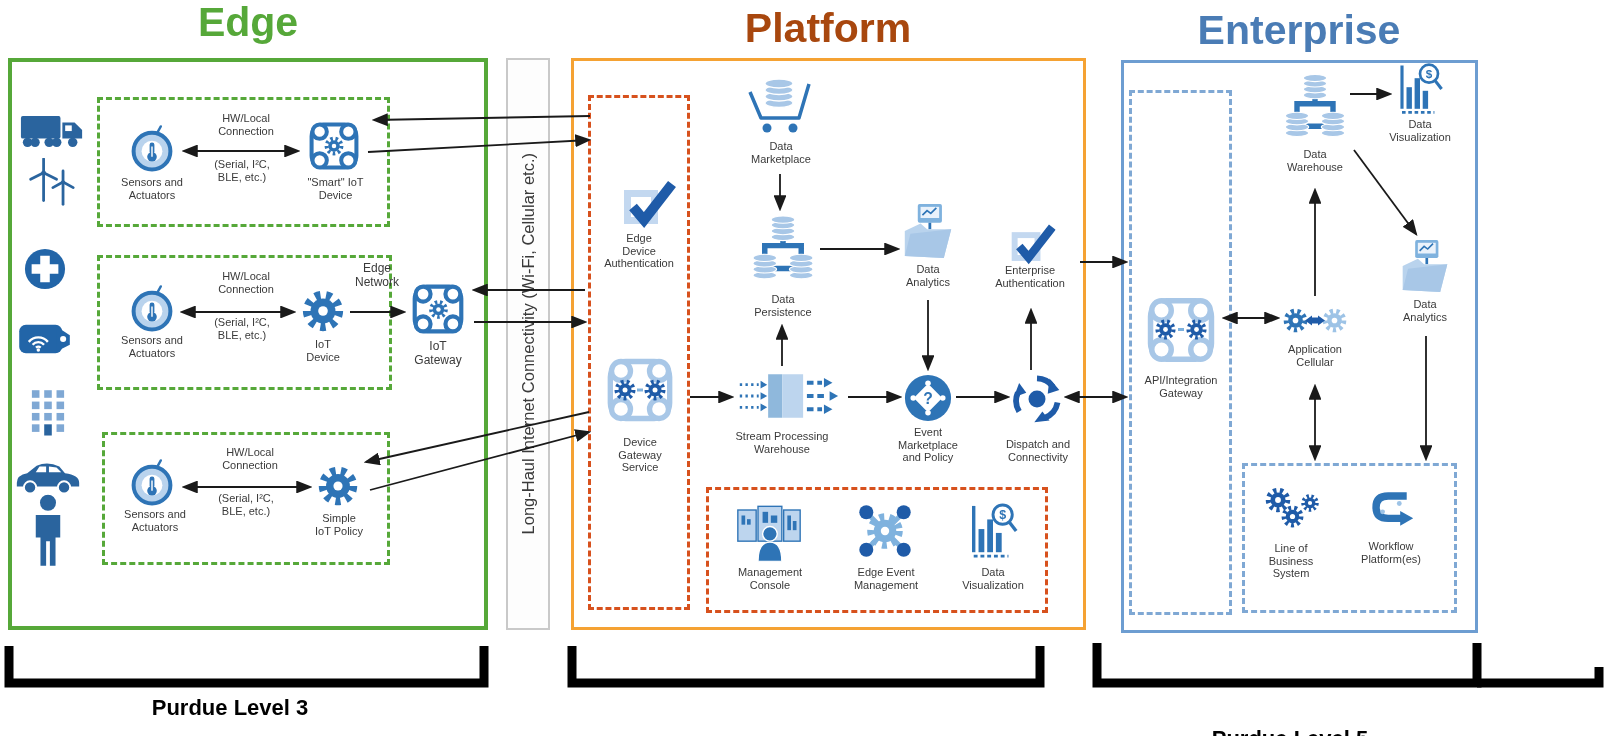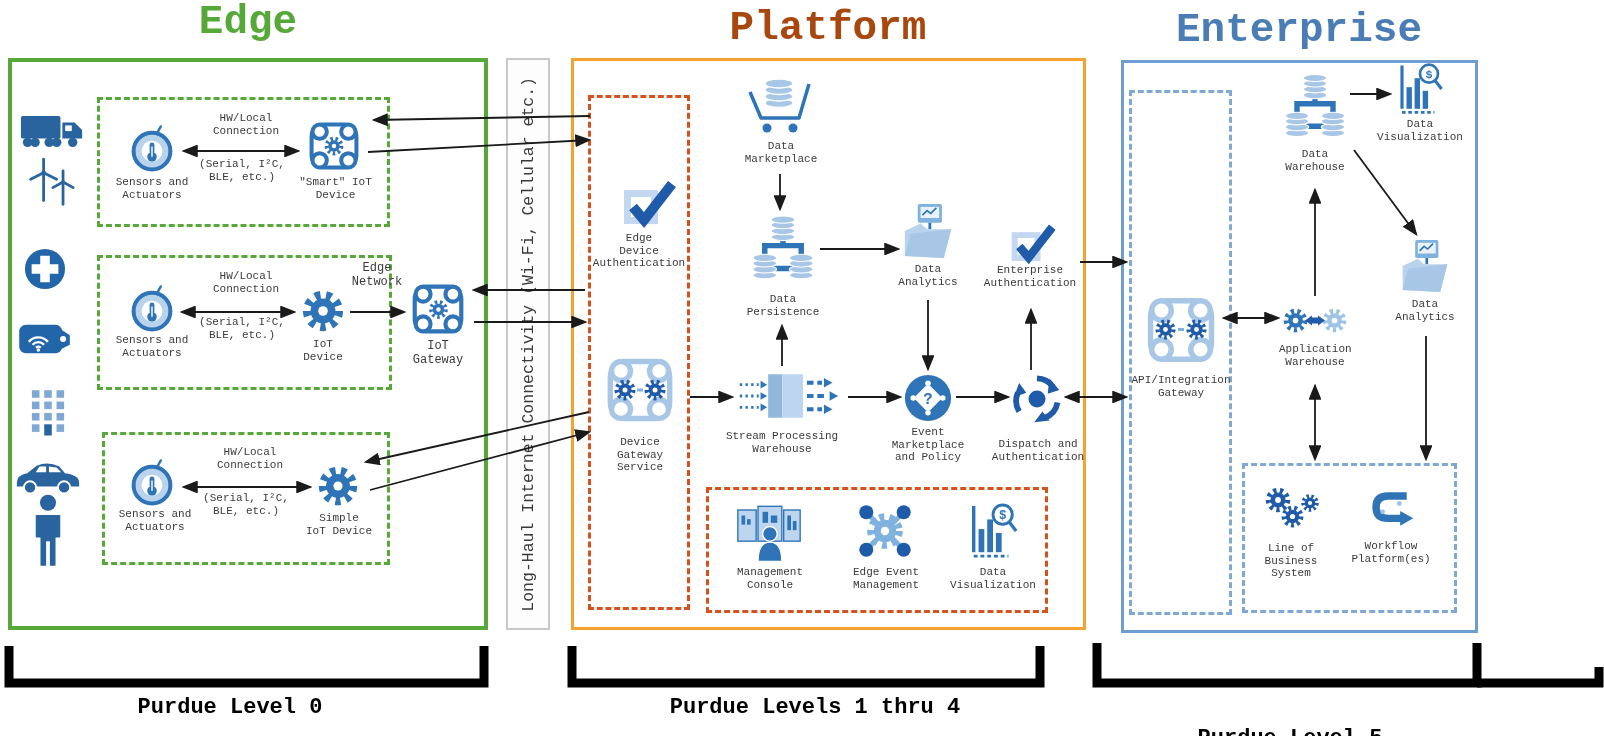--- a/index.html
+++ b/index.html
@@ -1,17 +1,17 @@
 <!DOCTYPE html>
 <html><head>
 <meta charset="utf-8">
 <style>
   html,body{margin:0;padding:0;background:#fff;}
   #stage{position:relative;width:1604px;height:736px;background:#ffffff;
-         font-family:Liberation Mono, monospace;overflow:hidden;}
+         font-family:Liberation Sans, sans-serif;overflow:hidden;}
   .box{position:absolute;box-sizing:border-box;}
   .lbl{position:absolute;white-space:pre-line;text-align:center;
        font-size:11px;line-height:1.14;color:#3a3a3a;}
   .sm{font-size:12px;}
   .title{position:absolute;text-align:center;font-weight:bold;font-size:41px;line-height:1;}
   .bracket-lbl{position:absolute;text-align:center;font-weight:bold;font-size:22px;color:#000;}
   .grayv{position:absolute;display:flex;align-items:center;justify-content:center;}
   .vtext{writing-mode:vertical-rl;transform:rotate(180deg);font-size:16.5px;color:#3a3a3a;}
   svg.icon{position:absolute;overflow:visible;}
   #arrows{position:absolute;left:0;top:0;pointer-events:none;z-index:9;}
@@ -329,21 +329,21 @@
   <div class="lbl" style="left:100px;top:508px;width:110px;">Sensors and
 Actuators</div>
   <div class="lbl" style="left:200px;top:446px;width:100px;">HW/Local
 Connection</div>
   <div class="lbl" style="left:196px;top:492px;width:100px;">(Serial, I²C,
 BLE, etc.)</div>
   <svg class="icon" style="left:316px;top:464px" width="44" height="44" viewBox="0 0 48 48">
       <use href="#sym-gear" width="48" height="48" style="color:#2E74B6"></use>
     </svg>
   <div class="lbl" style="left:295px;top:512px;width:88px;">Simple
-IoT Device</div>
+IoT Policy</div>
 
   <svg class="icon" style="left:620px;top:178px" width="56" height="52" viewBox="0 0 56 52">
       <use href="#sym-check" width="56" height="52"></use>
     </svg>
   <div class="lbl" style="left:589px;top:232px;width:100px;">Edge
 Device
 Authentication</div>
 
   <svg class="icon" style="left:602px;top:350px" width="76" height="80" viewBox="0 0 76 80">
     <use href="#sym-frame" width="76" height="72" y="4" style="color:#A8C7E7"></use>
@@ -389,21 +389,21 @@
       <use href="#sym-event" width="52" height="52"></use>
     </svg>
   <div class="lbl" style="left:890px;top:426px;width:76px;">Event
 Marketplace
 and Policy</div>
 
   <svg class="icon" style="left:1012px;top:374px" width="50" height="50" viewBox="0 0 56 56">
       <use href="#sym-dispatch" width="56" height="56"></use>
     </svg>
   <div class="lbl" style="left:988px;top:438px;width:100px;">Dispatch and
-Authentication</div>
+Connectivity</div>
 
   <svg class="icon" style="left:736px;top:502px" width="66" height="60" viewBox="0 0 72 64">
       <use href="#sym-console" width="72" height="64"></use>
     </svg>
   <div class="lbl" style="left:726px;top:566px;width:88px;">Management
 Console</div>
 
   <svg class="icon" style="left:856px;top:502px" width="58" height="58" viewBox="0 0 62 62">
       <use href="#sym-edm" width="62" height="62"></use>
     </svg>
@@ -444,21 +444,21 @@
 Gateway</div>
 
   <svg class="icon" style="left:1282px;top:300px" width="66" height="40" viewBox="0 0 66 40">
     <use href="#sym-gear" x="0" y="7" width="27" height="27" style="color:#2E74B6"></use>
     <use href="#sym-gear" x="39" y="7" width="27" height="27" style="color:#9DC3E6"></use>
     <path d="M28,20.5 H38" stroke="#1F5BA8" stroke-width="6"></path>
     <path d="M23,20.5 l7,-5 v10 Z" fill="#1F5BA8"></path>
     <path d="M43,20.5 l-7,-5 v10 Z" fill="#1F5BA8"></path>
   </svg>
   <div class="lbl" style="left:1279px;top:343px;width:72px;">Application
-Warehouse</div>
+Cellular</div>
 
   <svg class="icon" style="left:1262px;top:486px" width="58" height="52" viewBox="0 0 58 52">
     <use href="#sym-gear" x="2" y="0" width="28" height="28" style="color:#1F5BA8"></use>
     <use href="#sym-gear" x="18" y="18" width="25" height="25" style="color:#1F5BA8"></use>
     <use href="#sym-gear" x="38" y="7" width="20" height="20" style="color:#1F5BA8"></use>
   </svg>
   <div class="lbl" style="left:1260px;top:542px;width:62px;">Line of
 Business
 System</div>
 
@@ -508,17 +508,16 @@
     </g>
 
     <g stroke="#000" stroke-width="9" fill="none">
       <path d="M9,646 V683 H484 V646"></path>
       <path d="M572,646 V683 H1040 V646"></path>
       <path d="M1097,643 V683 H1477 V643"></path>
       <path d="M1477,683 H1599 V667"></path>
     </g>
   </svg>
 
-  <div class="bracket-lbl" style="left:80px;top:695px;width:300px;">Purdue Level 0</div>
-  <div class="bracket-lbl" style="left:640px;top:695px;width:350px;">Purdue Levels 1 thru 4</div>
+  <div class="bracket-lbl" style="left:80px;top:695px;width:300px;">Purdue Level 3</div>
   <div class="bracket-lbl" style="left:1140px;top:726px;width:300px;">Purdue Level 5</div>
 
 </div>
 
 </body></html>

